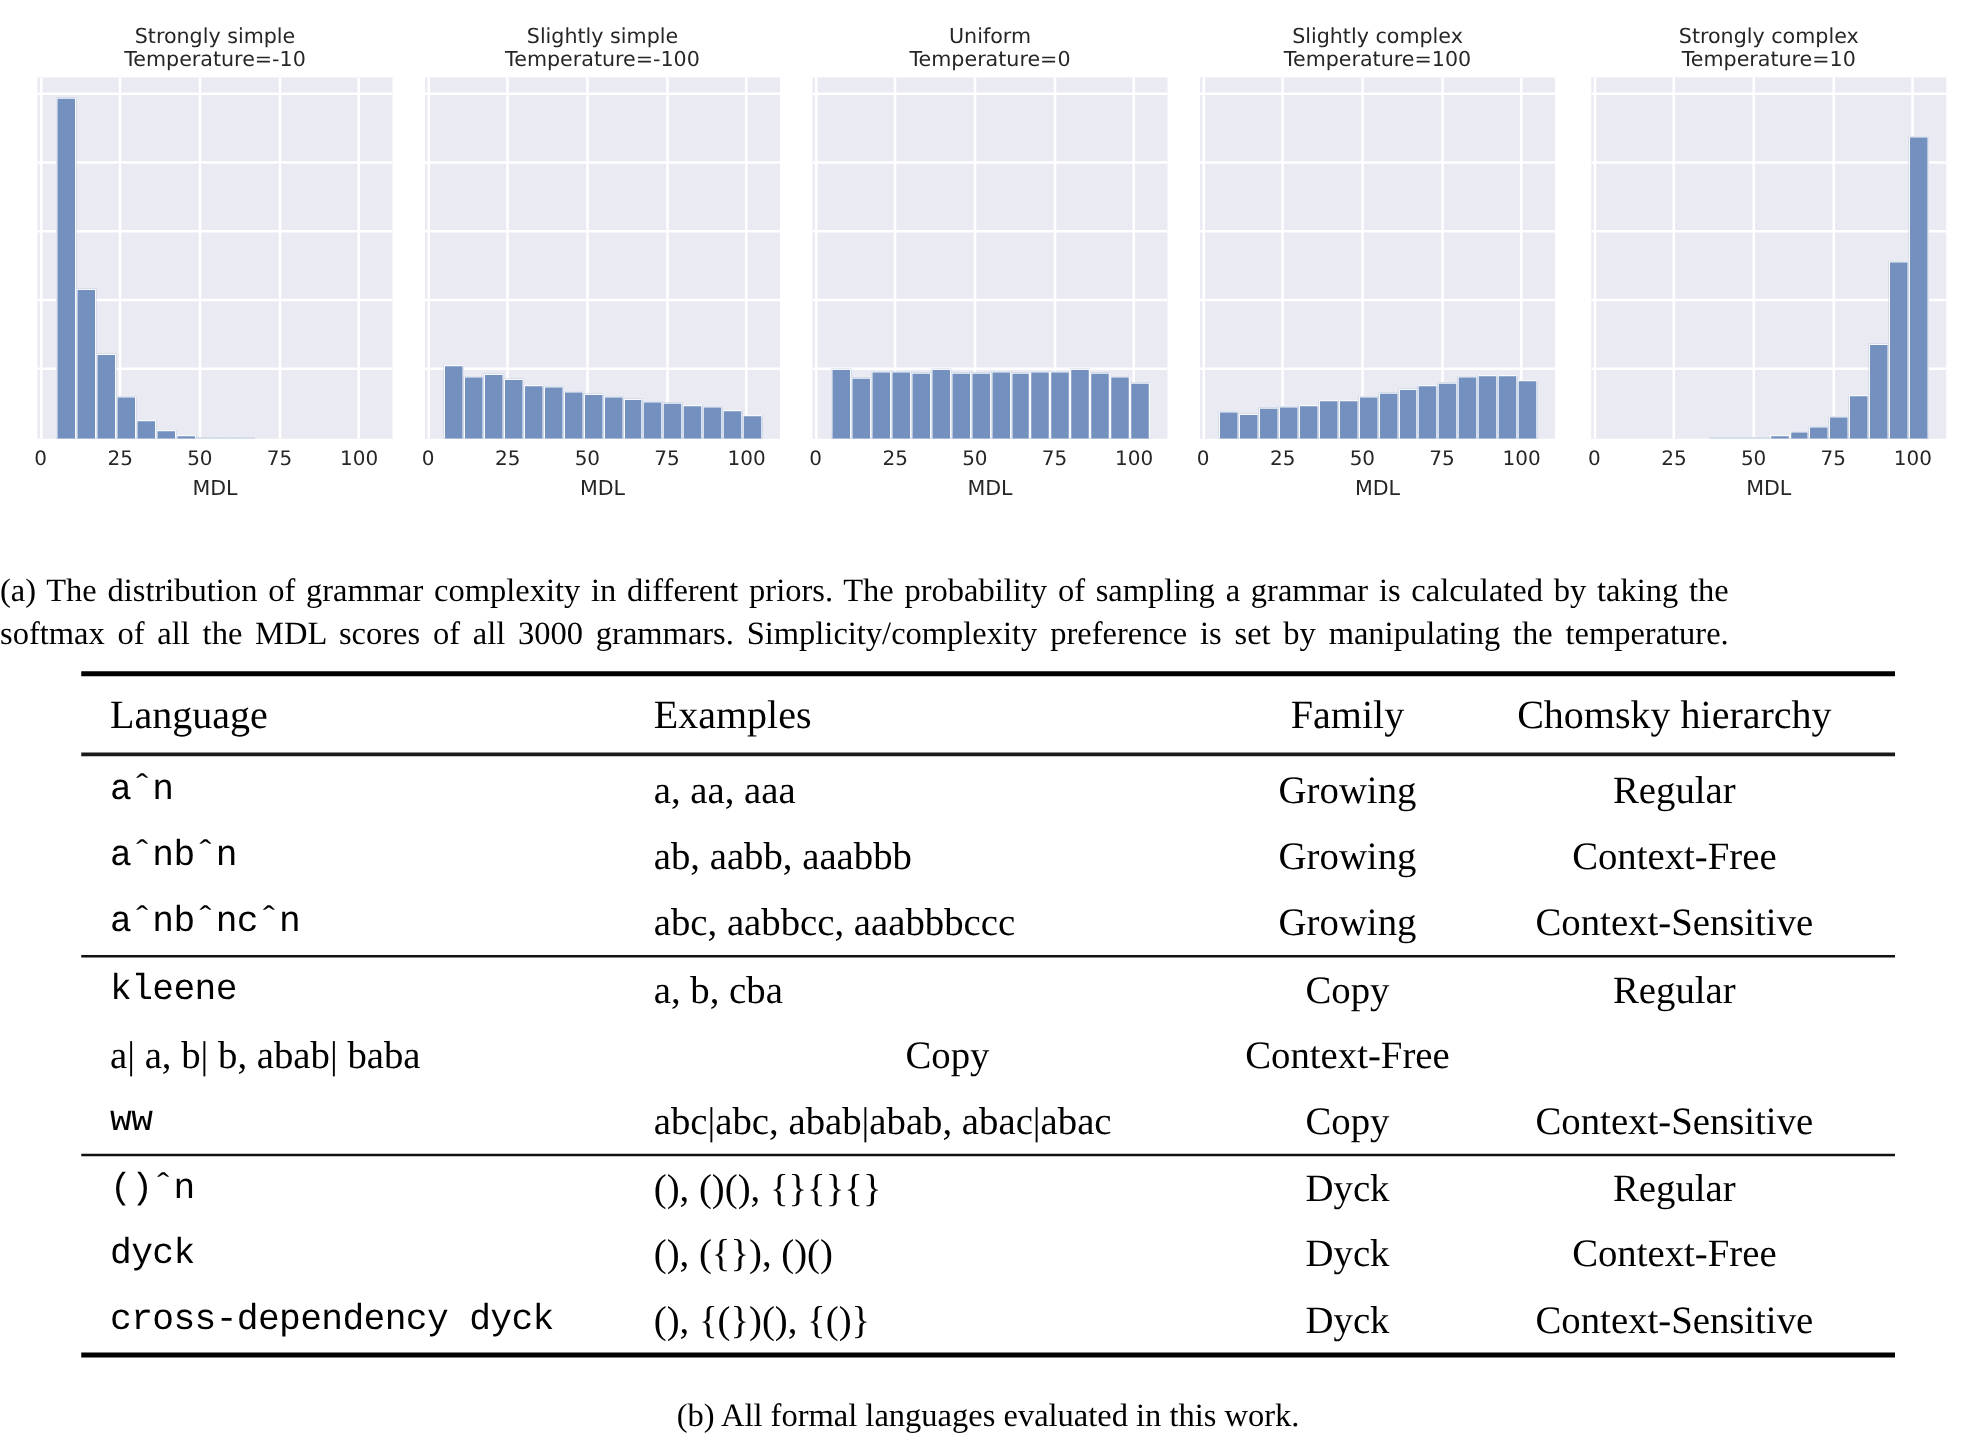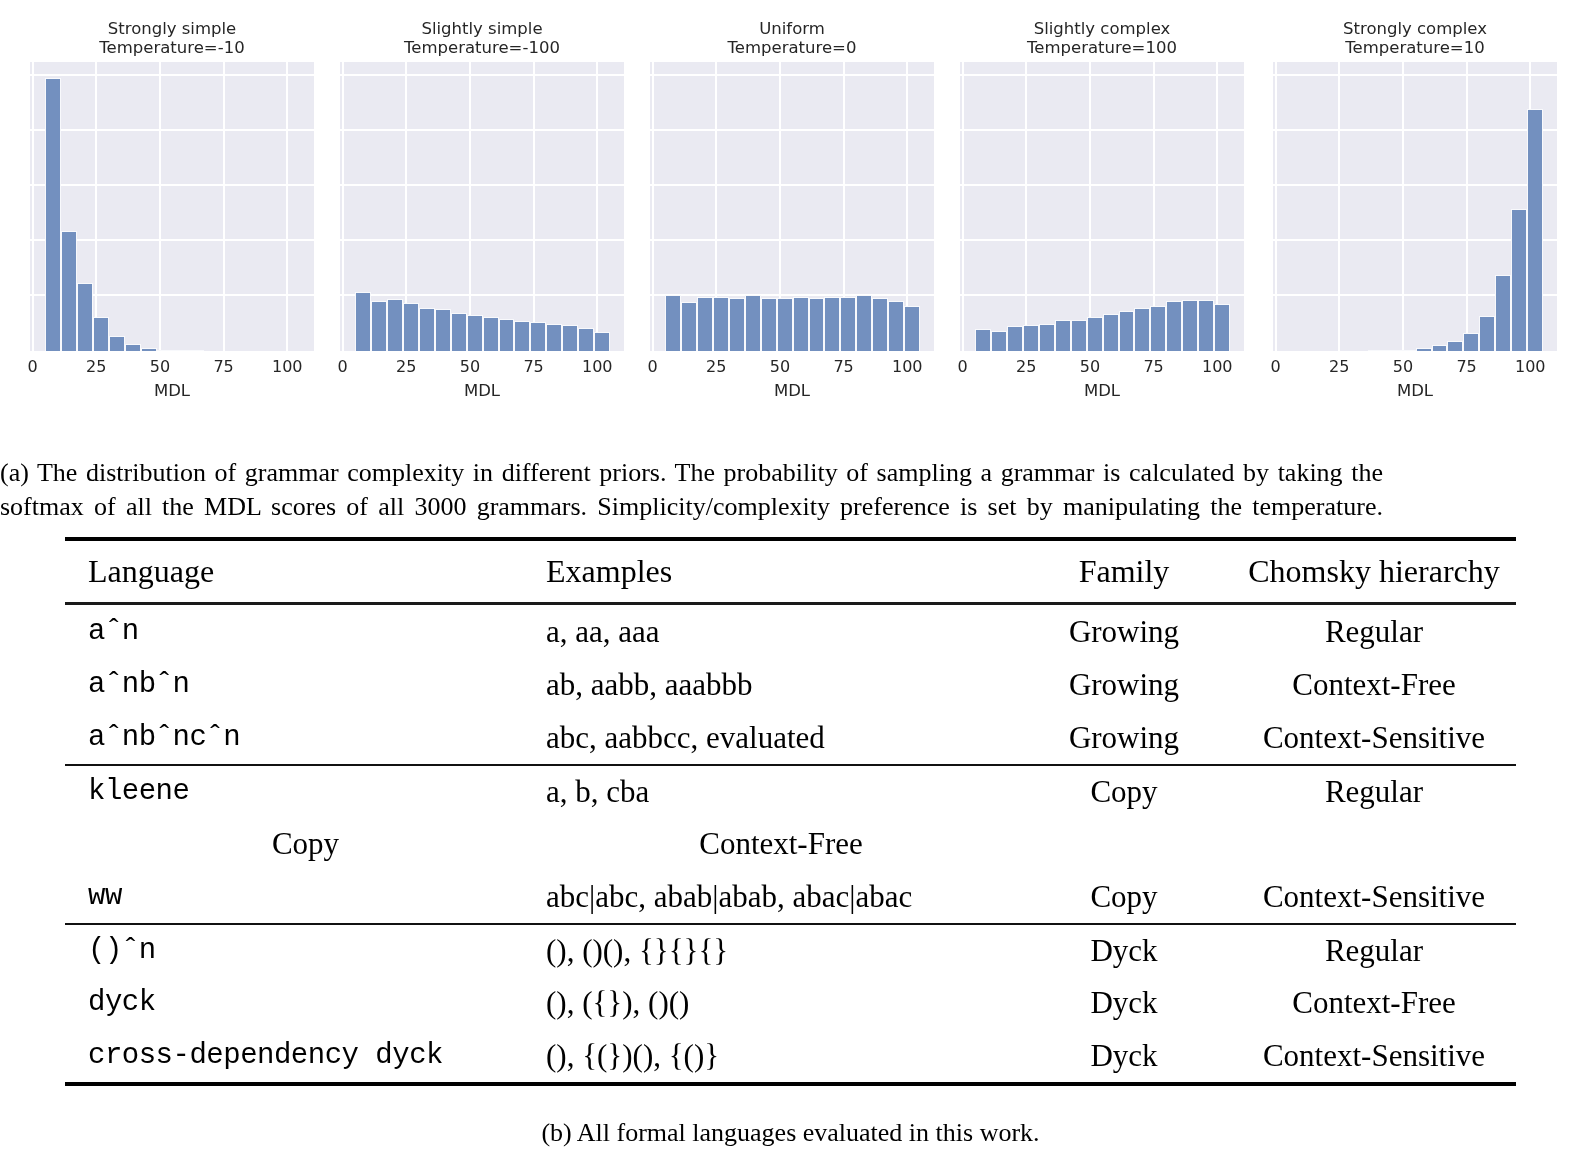--- a/index.html
+++ b/index.html
@@ -22,21 +22,21 @@
           font-family:"DejaVu Sans",sans-serif;font-size:16.5px;color:#262626;}
 
   
   .caption-a{position:absolute;top:456px;left:0;width:1383px;}
   .cap-line{font-size:26px;line-height:34px;text-align:justify;text-align-last:justify;white-space:normal;}
 
   
   .ltable{position:absolute;top:537px;left:65px;width:1451px;
           border-top:4px solid #000;border-bottom:4px solid #000;font-size:31px;}
   .t-row{display:grid;grid-template-columns:435px 470px 170px 1fr;align-items:center;
-         height:53px;padding-left:23px;box-sizing:border-box;gap:23px;}
+         height:53px;padding-left:23px;box-sizing:border-box;}
   .t-header{height:64px;border-bottom:3px solid #1a1a1a;font-size:32px;}
   .t-row.group-start{border-top:2px solid #111;}
   .c-center{text-align:center;}
   .mono{font-family:"Liberation Mono",monospace;font-size:29px;letter-spacing:-0.5px;}
 
   
   .caption-b{position:absolute;top:1118px;left:0;width:1581px;text-align:center;font-size:26px;}
 </style>
 </head>
 <body>
@@ -265,32 +265,33 @@
       <div class="c-center">Regular</div>
     </div>
     <div class="t-row">
       <div class="mono">aˆnbˆn</div>
       <div>ab, aabb, aaabbb</div>
       <div class="c-center">Growing</div>
       <div class="c-center">Context-Free</div>
     </div>
     <div class="t-row">
       <div class="mono">aˆnbˆncˆn</div>
-      <div>abc, aabbcc, evaluated</div>
+      <div>abc, aabbcc, aaabbbccc</div>
       <div class="c-center">Growing</div>
       <div class="c-center">Context-Sensitive</div>
     </div>
 
     <div class="t-row group-start">
       <div class="mono">kleene</div>
       <div>a, b, cba</div>
       <div class="c-center">Copy</div>
       <div class="c-center">Regular</div>
     </div>
     <div class="t-row">
+      <div>a| a, b| b, abab| baba</div>
       <div class="c-center">Copy</div>
       <div class="c-center">Context-Free</div>
     </div>
     <div class="t-row">
       <div class="mono">ww</div>
       <div>abc|abc, abab|abab, abac|abac</div>
       <div class="c-center">Copy</div>
       <div class="c-center">Context-Sensitive</div>
     </div>
 

